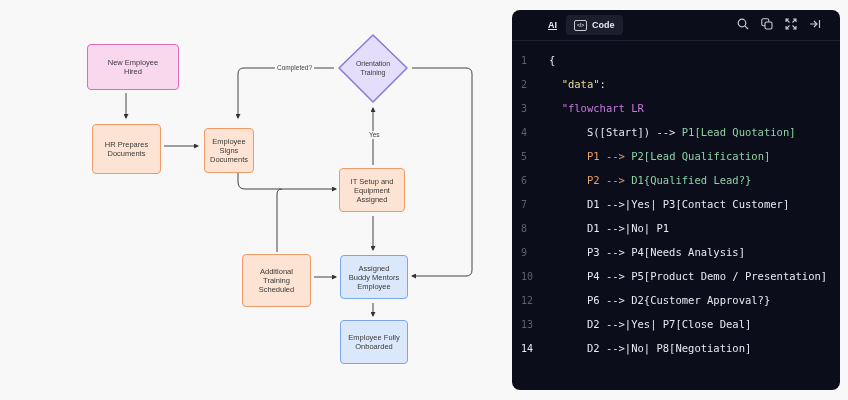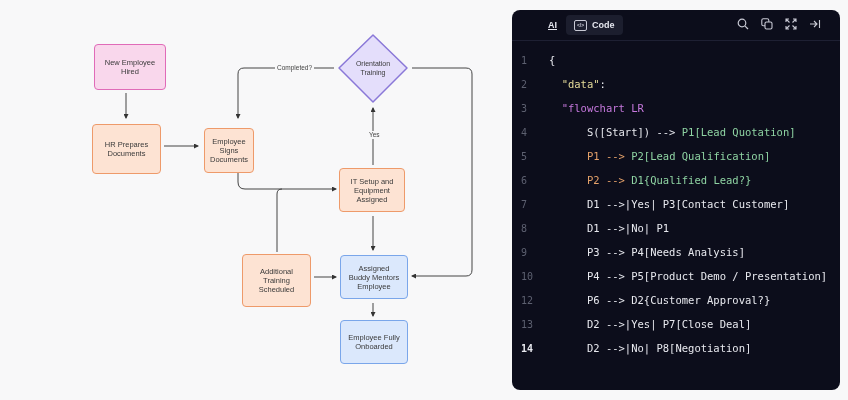--- a/index.html
+++ b/index.html
@@ -16,21 +16,21 @@
   .panel-head{height:30px;border-bottom:1px solid #1e2033;position:relative;}
   .tab{position:absolute;top:5px;height:20px;display:flex;align-items:center;font-size:9px;font-weight:bold;color:#e5e6ee;border-radius:4px;padding:0 8px;}
   .tab-ai{left:28px;padding:0 8px 0 8px;text-decoration:underline;}
   .tab-code{left:54px;background:#1c1e2e;}
   .code-ico{width:11px;height:9px;border:1px solid #c8c9d4;border-radius:2px;margin-right:5px;font-size:5px;line-height:9px;text-align:center;color:#c8c9d4;}
   .tools{position:absolute;right:18px;top:7px;display:flex;gap:10px;}
   .tools span{width:14px;height:14px;display:flex;align-items:center;justify-content:center;color:#c8c9d4;}
   .code{position:absolute;left:0;top:38px;width:100%;}
   .line{height:24px;display:flex;align-items:center;font-family:"DejaVu Sans Mono",monospace;font-size:10.5px;white-space:pre;}
   .ln{width:28px;padding-left:9px;color:#5d6070;font-size:10px;}
-  .ln.active{color:#e8e9ef;font-weight:bold;}
+  .ln.active{color:#e8e9ef;}
   .c-white{color:#e8e9ef;}
   .c-yellow{color:#e6dc9a;}
   .c-purple{color:#c678dd;}
   .c-green{color:#8fd4a3;}
   .c-orange{color:#e6a26a;}
 </style>
 </head>
 <body>
 
 <div class="canvas">
@@ -48,21 +48,21 @@
       <path d="M277,252 L277,194 Q277,189 282,189"></path>
       <path d="M373,165 L373,108" marker-end="url(#ah)"></path>
       <path d="M412,68 L466,68 Q472,68 472,74 L472,270 Q472,276 466,276 L412,276" marker-end="url(#ah)"></path>
       <path d="M373,216 L373,250" marker-end="url(#ah)"></path>
       <path d="M314,277 L336,277" marker-end="url(#ah)"></path>
       <path d="M373,303 L373,316" marker-end="url(#ah)"></path>
     </g>
     <polygon points="373,35 407,68 373,102 339,68" fill="#e4defb" stroke="#8a78d8" stroke-width="1.5" stroke-linejoin="round"></polygon>
   </svg>
 
-  <div class="node pink" style="left:94px;top:44px;width:72px;height:46px;">New Employee
+  <div class="node pink" style="left:87px;top:44px;width:92px;height:46px;">New Employee
 Hired</div>
   <div class="node orange" style="left:92px;top:124px;width:69px;height:50px;">HR Prepares
 Documents</div>
   <div class="node orange" style="left:204px;top:128px;width:50px;height:45px;">Employee Signs
 Documents</div>
   <div class="diamond-label" style="left:339px;top:55px;width:68px;height:26px;">Orientation
 Training</div>
   <div class="node orange" style="left:339px;top:168px;width:66px;height:44px;">IT Setup and
 Equipment
 Assigned</div>

